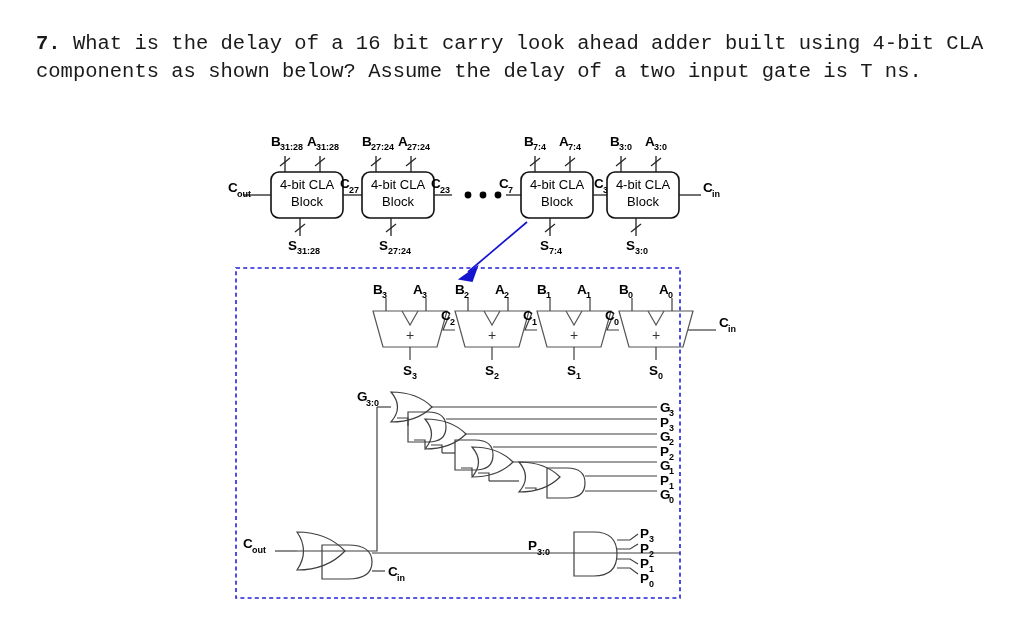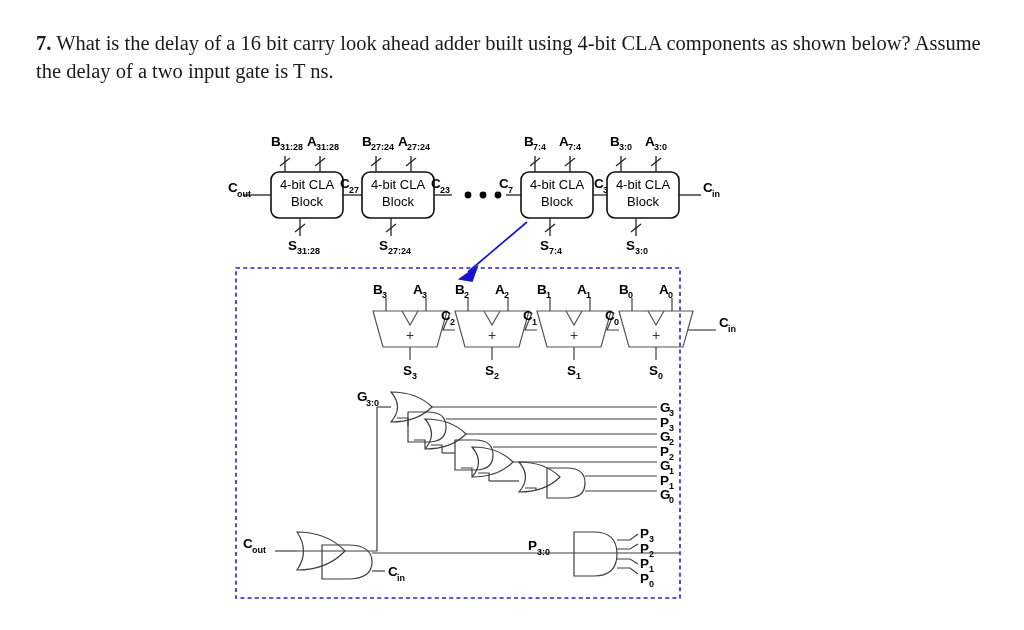--- a/index.html
+++ b/index.html
@@ -13,21 +13,21 @@
     position: relative;
     font-family: "Liberation Serif", serif;
     color: #000000;
     overflow: hidden;
   }
   #question {
     position: absolute;
     left: 36px;
     top: 30px;
     width: 968px;
-    font-family: Liberation Serif, serif;
+    font-family: Liberation Mono, monospace;
     font-size: 20.5px;
     line-height: 1.35;
     color: #1a1a1a;
   }
   #question .qnum {
     font-weight: bold;
   }
   #diagram {
     position: absolute;
     left: 0;

